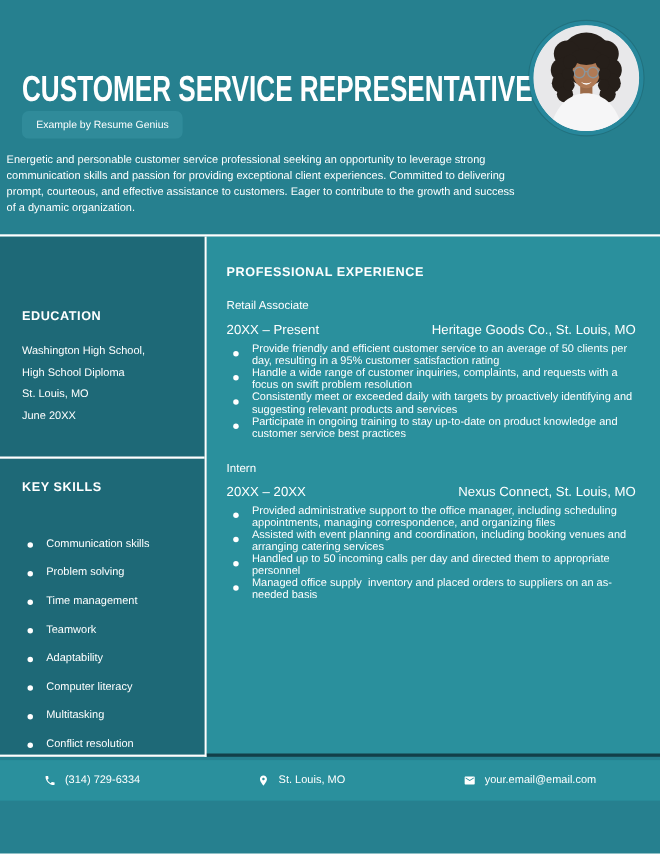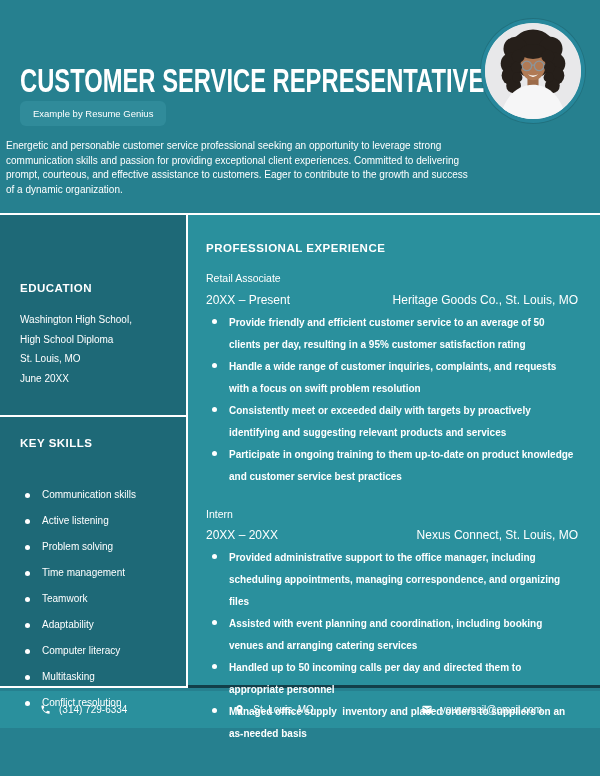--- a/index.html
+++ b/index.html
@@ -45,21 +45,21 @@
   .skills-list li{position:relative;padding-left:22px;line-height:26px;white-space:pre-wrap;}
   .skills-list li::before{content:"";position:absolute;left:5px;top:10.5px;width:5px;height:5px;
     border-radius:50%;background:var(--text);}
 
   .exp-heading{margin-top:26px;}
   .job-title{font-size:10.5px;font-weight:normal;}
   .job1-title{margin-top:17px;}
   .job2-title{margin-top:20px;}
   .job-meta{display:flex;justify-content:space-between;font-size:12px;margin-top:8.5px;}
   .bullets{list-style:none;margin-top:5px;font-size:10px;}
-  .bullets li{position:relative;padding-left:23px;line-height:22px;white-space:pre-wrap;font-weight:bold;}
+  .bullets li{position:relative;padding-left:23px;line-height:11px;white-space:pre-wrap;}
   .bullets li::before{content:"";position:absolute;left:6px;top:7px;width:5px;height:5px;
     border-radius:50%;background:var(--text);}
 
   
   .footer-gap{height:3px;}
   .footer-bar{height:37px;background:var(--footer_bg);display:flex;align-items:center;
     justify-content:space-between;padding:0 58px 0 40px;font-size:10px;}
   .contact{display:flex;align-items:center;gap:8px;}
   .contact svg{display:block;}
   .bottom-strip{height:48px;background:var(--header_bg);}
@@ -127,21 +127,20 @@
             <li>Washington High School,</li>
             <li>High School Diploma</li>
             <li>St. Louis, MO</li>
             <li>June 20XX</li>
           </ul>
       </div>
       <div class="skills-section">
         <h2>KEY SKILLS</h2>
         <ul class="skills-list">
             <li>Communication skills</li>
-            <li>Active listening</li>
             <li>Problem solving</li>
             <li>Time management</li>
             <li>Teamwork</li>
             <li>Adaptability</li>
             <li>Computer literacy</li>
             <li>Multitasking</li>
             <li>Conflict resolution</li>
           </ul>
       </div>
     </div>
@@ -151,21 +150,21 @@
 
       <div class="job-title job1-title">Retail Associate</div>
       <div class="job-meta">
         <span>20XX – Present</span>
         <span>Heritage Goods Co., St. Louis, MO</span>
       </div>
       <ul class="bullets">
           <li>Provide friendly and efficient customer service to an average of 50 clients per day, resulting in a 95% customer satisfaction rating</li>
           <li>Handle a wide range of customer inquiries, complaints, and requests with a focus on swift problem resolution</li>
           <li>Consistently meet or exceeded daily with targets by proactively identifying and suggesting relevant products and services</li>
-          <li>Participate in ongoing training to them up-to-date on product knowledge and customer service best practices</li>
+          <li>Participate in ongoing training to stay up-to-date on product knowledge and customer service best practices</li>
         </ul>
 
       <div class="job-title job2-title">Intern</div>
       <div class="job-meta">
         <span>20XX – 20XX</span>
         <span>Nexus Connect, St. Louis, MO</span>
       </div>
       <ul class="bullets">
           <li>Provided administrative support to the office manager, including scheduling appointments, managing correspondence, and organizing files</li>
           <li>Assisted with event planning and coordination, including booking venues and arranging catering services</li>

